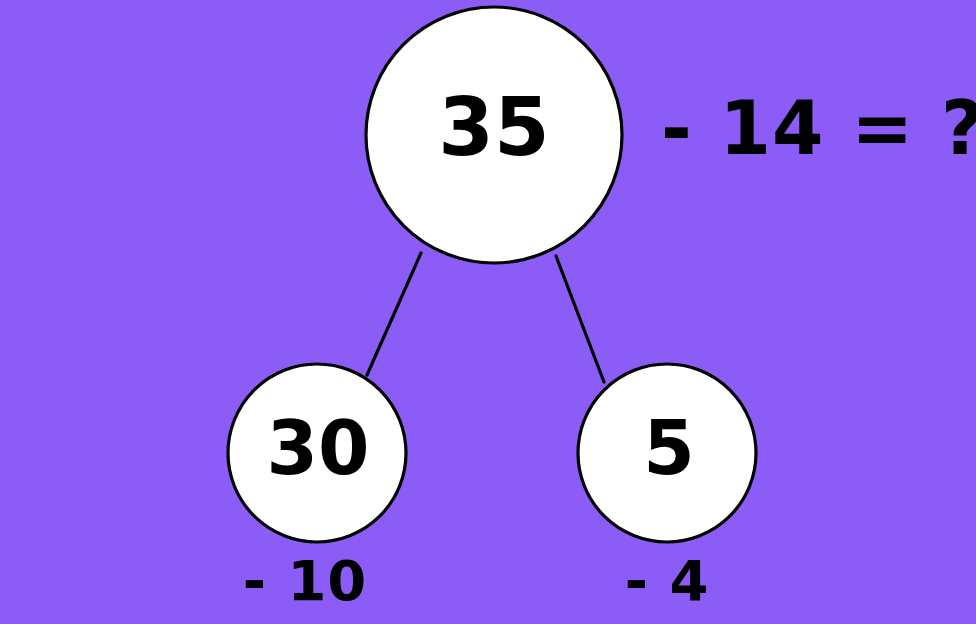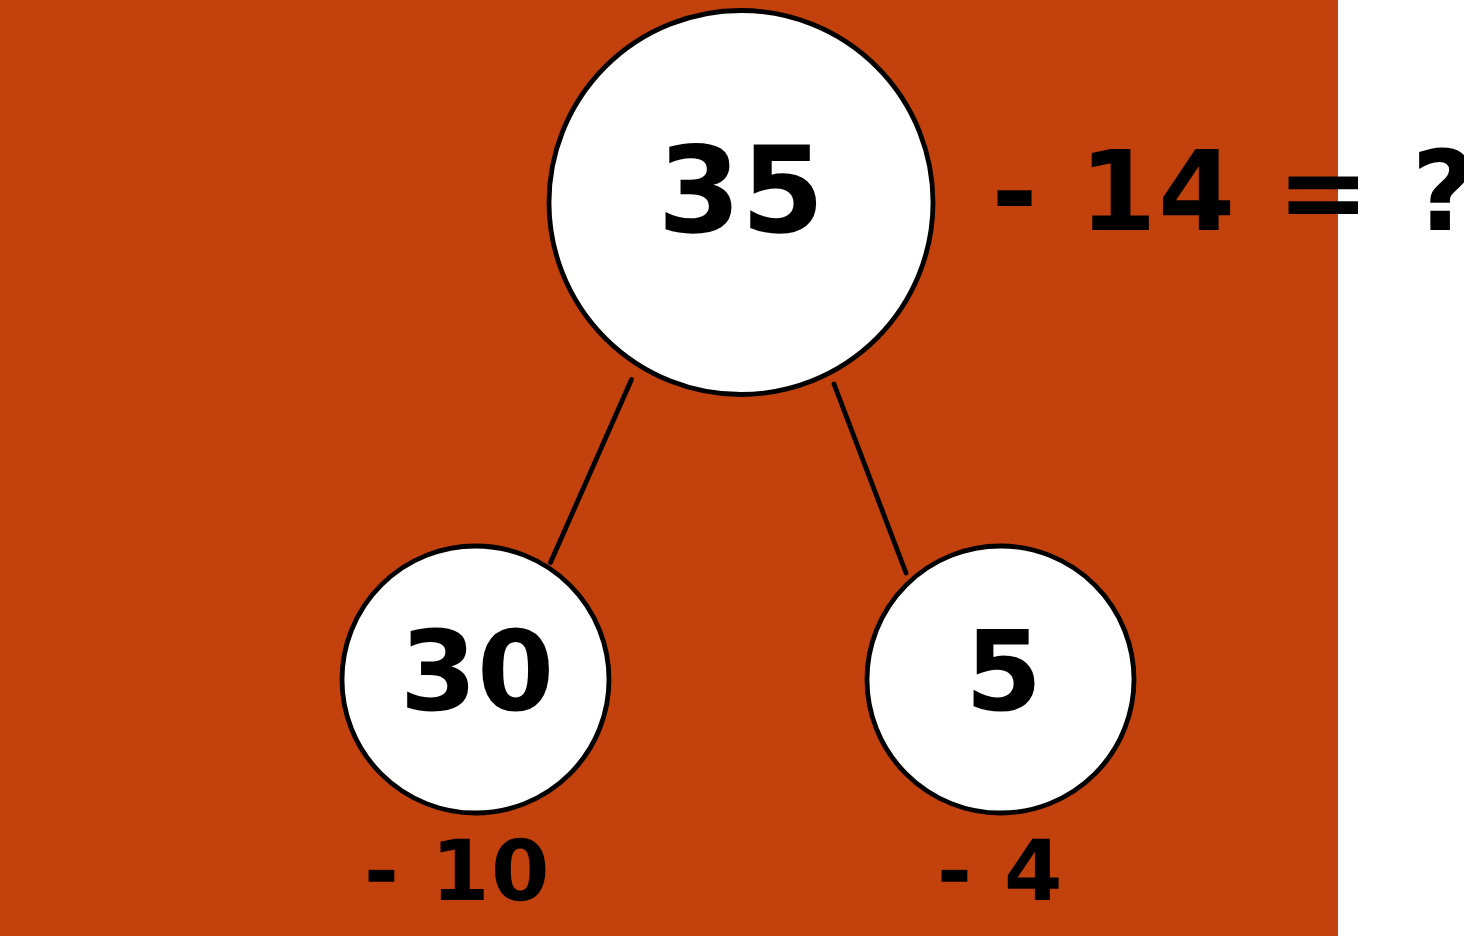--- a/index.html
+++ b/index.html
@@ -8,23 +8,23 @@
     background: #ffffff;
   }
   body {
     width: 976px;
     height: 624px;
     overflow: hidden;
     font-family: "DejaVu Sans", sans-serif;
   }
   #stage {
     position: relative;
-    width: 892px;
+    width: 976px;
     height: 624px;
-    background: #c2410c;
+    background: #8b5cf6;
   }
   #diagram-svg {
     position: absolute;
     top: 0;
     left: 0;
     width: 976px;
     height: 624px;
     display: block;
   }
   .node-circle {

